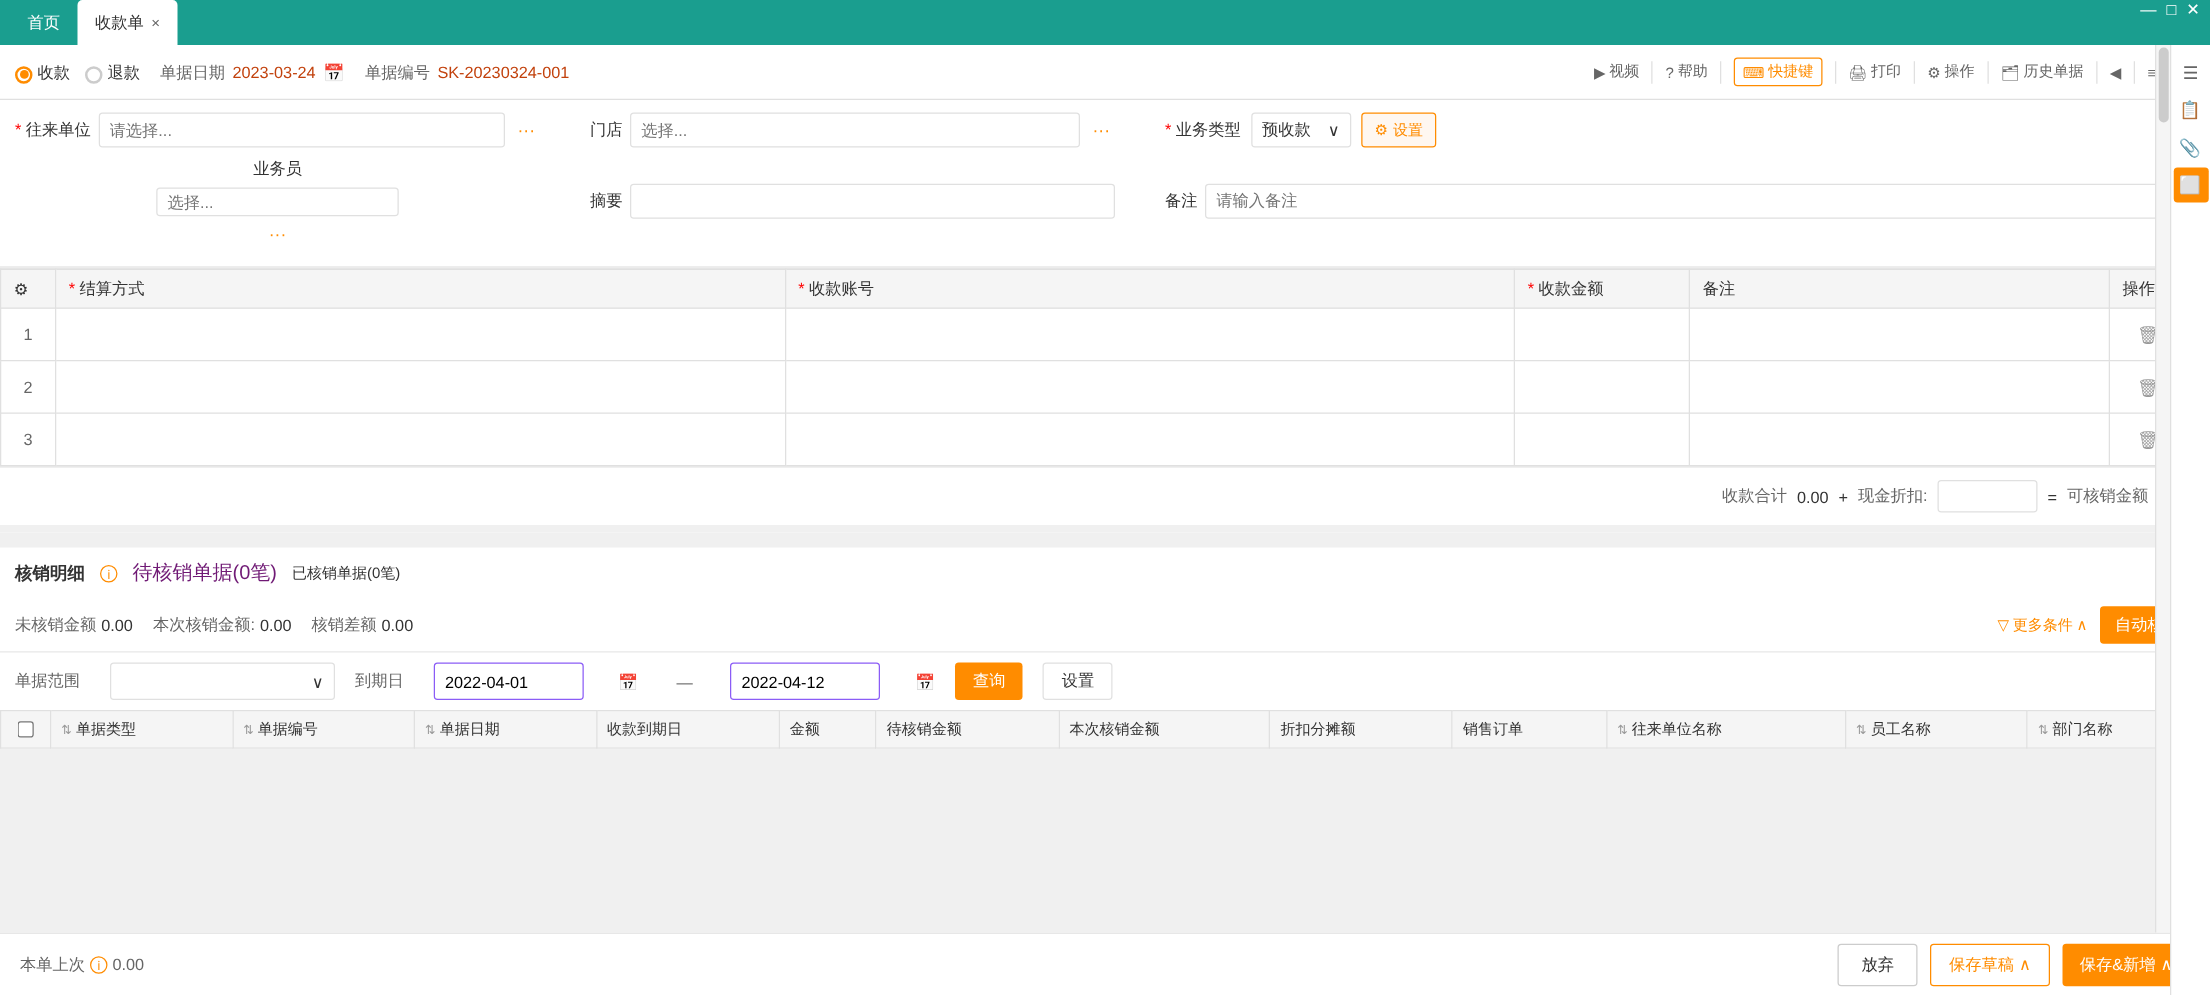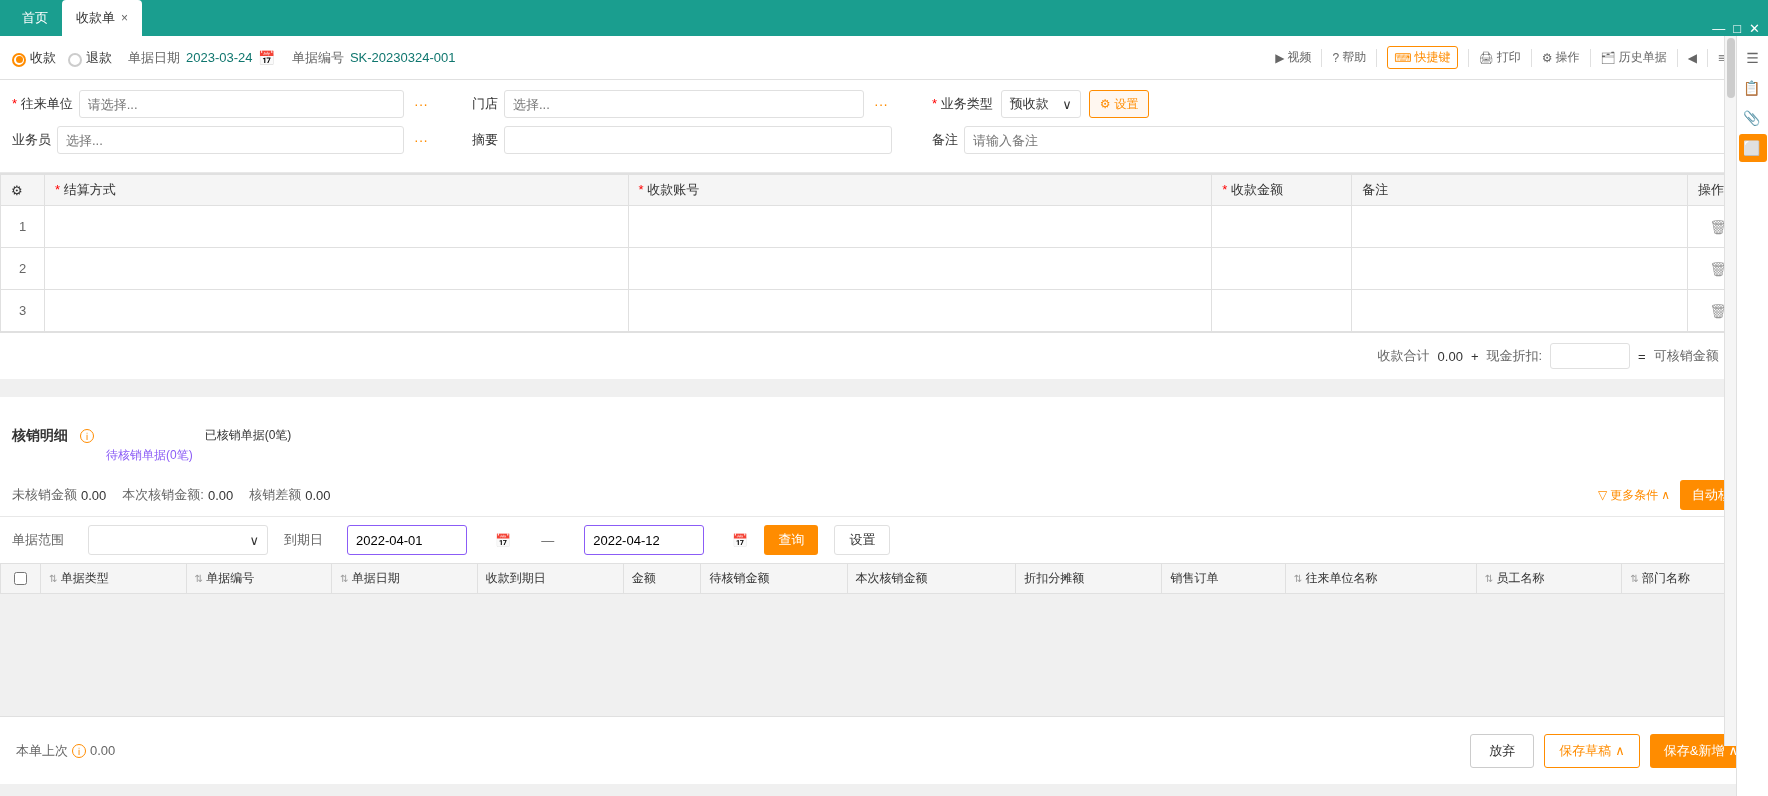--- a/index.html
+++ b/index.html
@@ -1,21 +1,21 @@
 <!DOCTYPE html>
 <html><head>
   <meta charset="utf-8">
   <style>
     * { box-sizing: border-box; margin: 0; padding: 0; }
     body { font-family: 'Microsoft YaHei', Arial, sans-serif; font-size: 13px; background: #f0f0f0; color: #333; overflow: hidden; }
 
     
     .tab-bar {
       display: flex;
-      align-items: flex-end;
+      align-items: flex-start;
       background: #1a9e8f;
       height: 36px;
       padding: 0 8px;
     }
     .tab-home {
       color: #fff;
       padding: 0 14px;
       height: 36px;
       display: flex;
       align-items: center;
@@ -87,21 +87,21 @@
       border-radius: 50%;
       background: #ff8c00;
     }
     .toolbar-field {
       display: flex;
       align-items: center;
       gap: 6px;
       font-size: 13px;
     }
     .toolbar-label { color: #666; }
-    .toolbar-value { color: #0f766e; font-weight: 500; }
+    .toolbar-value { color: #c2410c; font-weight: 500; }
     .toolbar-icon-btn {
       color: #666;
       cursor: pointer;
       font-size: 14px;
     }
     .toolbar-right {
       margin-left: auto;
       display: flex;
       align-items: center;
       gap: 10px;
@@ -261,24 +261,23 @@
       background: #fff;
       border-top: 6px solid #f0f0f0;
       gap: 12px;
     }
     .section-title {
       font-size: 14px;
       font-weight: 600;
       color: #333;
     }
     .section-tab {
-      font-size: 12px;
-      color: #8b5cf6;
-      cursor: pointer;
-      margin-top: 40px;
+      font-size: 16px;
+      color: #701a75;
+      cursor: pointer;
     }
     .info-circle {
       width: 14px;
       height: 14px;
       border-radius: 50%;
       border: 1px solid #ff8c00;
       color: #ff8c00;
       font-size: 10px;
       display: inline-flex;
       align-items: center;
@@ -403,24 +402,24 @@
     .sort-icon { color: #999; font-size: 10px; }
 
     
     .bottom-bar {
       display: flex;
       align-items: center;
       padding: 20px 16px;
       background: #fff;
       border-top: 1px solid #e0e0e0;
       position: fixed;
-      bottom: 12px;
+      bottom: 0;
       left: 0;
       right: 0;
-      height: 68px;
+      height: 50px;
     }
     .bottom-info { font-size: 13px; color: #666; display: flex; align-items: center; gap: 4px; }
     .bottom-actions { margin-left: auto; display: flex; gap: 10px; }
     .btn-abandon {
       background: #fff;
       border: 1px solid #ccc;
       color: #333;
       border-radius: 3px;
       padding: 6px 18px;
       font-size: 13px;
@@ -611,21 +610,21 @@
         <span>∨</span>
       </div>
       <button class="setting-btn">
         <span>⚙</span>
         <span>设置</span>
       </button>
     </div>
   </div>
 
   <div class="form-row">
-    <div class="form-field" style="max-width:420px;">
+    <div class="form-field" style="max-width:420px;flex-direction:column;">
       <span class="form-field-label">业务员</span>
       <input class="form-input" type="text" placeholder="选择..." style="">
       <span class="ellipsis-btn">···</span>
     </div>
     <div class="form-field" style="margin-left:40px; max-width:420px;">
       <span class="form-field-label">摘要</span>
       <input class="form-input" type="text" style="flex: 1 1 0%;">
     </div>
     <div class="form-field" style="margin-left:40px; flex:1;">
       <span class="form-field-label">备注</span>

